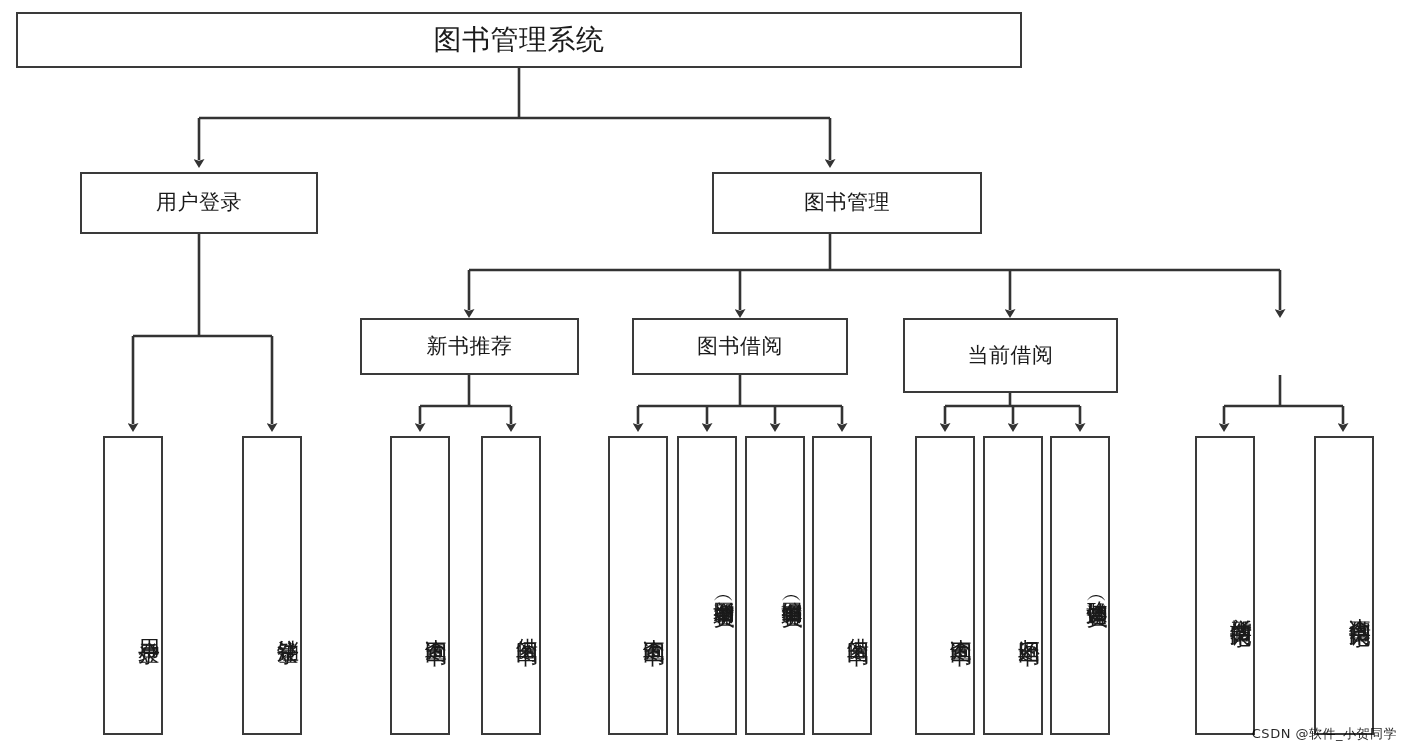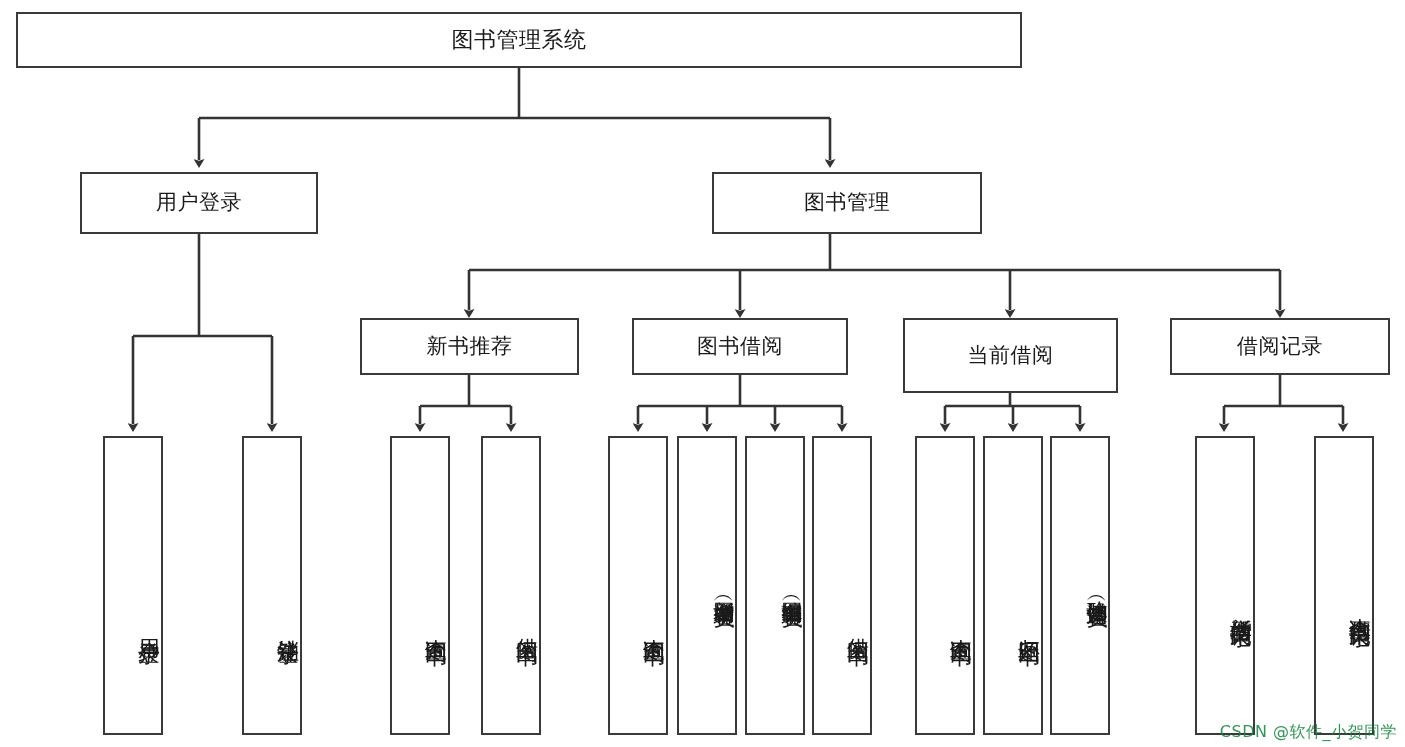--- a/index.html
+++ b/index.html
@@ -32,43 +32,43 @@
     color:#1a1a1a;
     z-index:2;
   }
   .node.horiz{
     font-size:21px;
     line-height:1.1;
     letter-spacing:0.5px;
     white-space:nowrap;
   }
   .node.root{
-    font-size:22px;
+    font-size:28px;
   }
   .node.vert{
     writing-mode:vertical-rl;
     text-orientation:upright;
     font-size:22px;
     line-height:1.05;
     letter-spacing:2px;
     align-items:flex-start;
     justify-content:center;
     padding-top:6px;
     overflow:hidden;
   }
   .node.vert.tall{
     font-size:21px;
     letter-spacing:1px;
   }
   #watermark{
     position:absolute;
     right:8px;
     bottom:4px;
-    font-size:16px;
-    color:#15803d;
+    font-size:13px;
+    color:#000000;
     letter-spacing:0.5px;
     white-space:nowrap;
     z-index:5;
     opacity:.85;
     margin-left:13px;
   }
 </style>
 </head>
 <body>
 
@@ -137,23 +137,20 @@
 
   <div class="node horiz" style="left:360px; top:318px; width:219px; height:57px;">
     <span>新书推荐</span>
   </div>
   <div class="node horiz" style="left:632px; top:318px; width:216px; height:57px;">
     <span>图书借阅</span>
   </div>
   <div class="node horiz" style="left:903px; top:318px; width:215px; height:75px;">
     <span>当前借阅</span>
   </div>
-  <div class="node horiz" style="left:1170px; top:318px; width:220px; height:57px;">
-    <span>借阅记录</span>
-  </div>
 
   <div class="node vert" style="left:103px; top:436px; width:60px; height:299px; padding-top:78px;">
     <span>用户登录</span>
   </div>
   <div class="node vert" style="left:242px; top:436px; width:60px; height:299px; padding-top:78px;">
     <span>注销登录</span>
   </div>
 
   <div class="node vert" style="left:390px; top:436px; width:60px; height:299px; padding-top:78px;">
     <span>查询图书</span>

